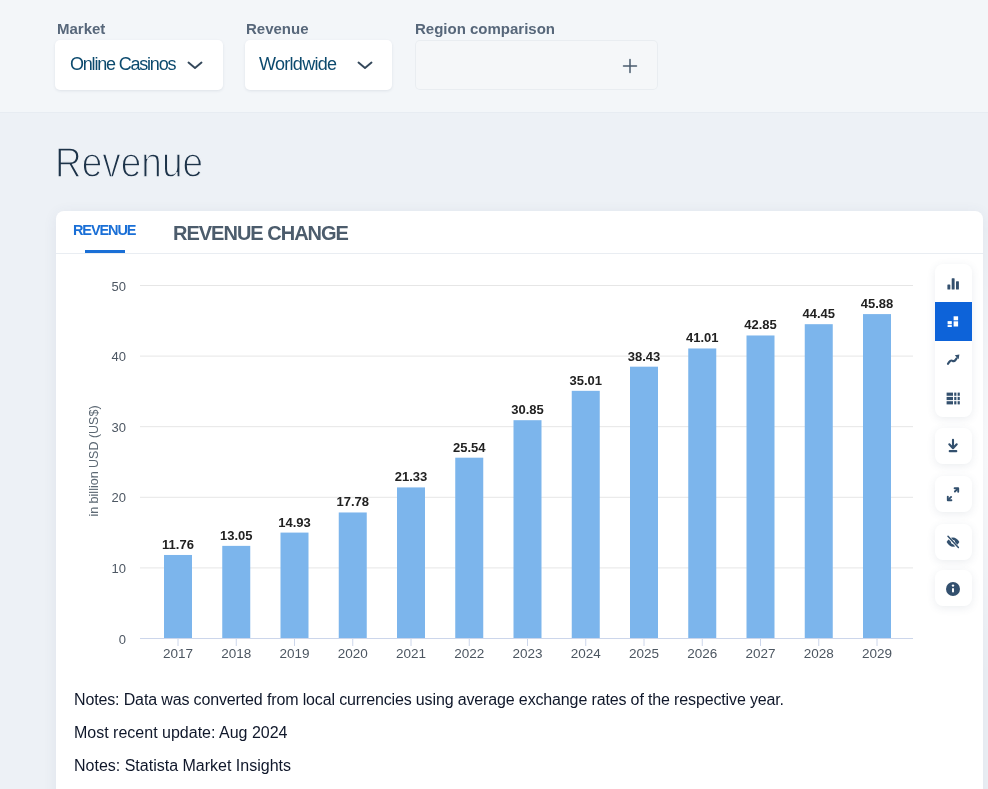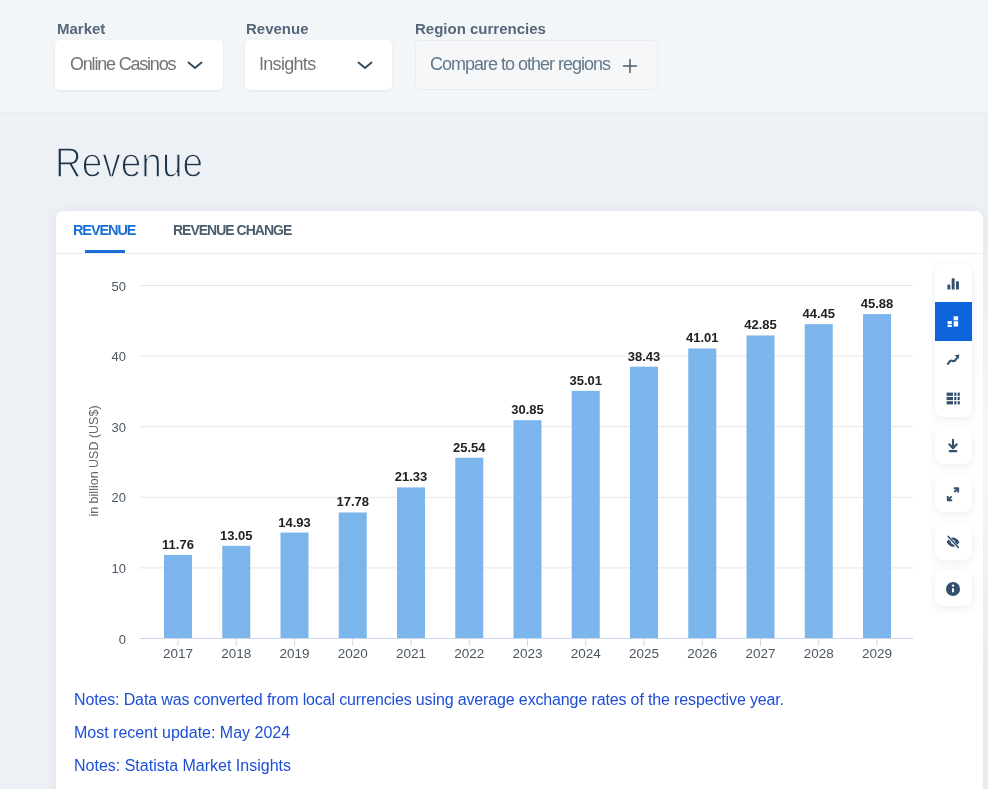--- a/index.html
+++ b/index.html
@@ -1,46 +1,45 @@
 <!DOCTYPE html>
 <html><head>
 <meta charset="utf-8">
 <style>
 html,body{margin:0;padding:0}
 body{width:988px;height:789px;font-family:"Liberation Sans",sans-serif;background:#edf1f6;overflow:hidden;position:relative}
 .topbar{position:absolute;left:0;top:0;width:988px;height:113px;background:#f3f6f9;border-bottom:1px solid #e7ecf2;box-sizing:border-box}
 .flabel{position:absolute;top:20px;font-size:15px;font-weight:700;color:#57677a}
 .dd{position:absolute;top:40px;height:50px;background:#fff;border-radius:5px;box-shadow:0 1px 3px rgba(40,60,90,0.10)}
-.ddtext{position:absolute;top:54px;font-size:18px;letter-spacing:-1.2px;color:#737373}
+.ddtext{position:absolute;top:54px;font-size:18px;letter-spacing:-1.2px;color:#0c4a6e}
 .chev{position:absolute;top:61px}
 .glow{position:absolute;left:820px;top:220px;width:280px;height:460px;background:radial-gradient(closest-side,rgba(255,255,255,0.95),rgba(255,255,255,0) 100%);pointer-events:none}
 h1{position:absolute;left:55px;top:138px;margin:0;font-size:43px;font-weight:400;color:#1d3349;transform:scaleX(0.86);transform-origin:0 0;-webkit-text-stroke:1.4px #edf1f6}
 .card{position:absolute;left:56px;top:211px;width:927px;height:600px;background:#fff;border-radius:8px;box-shadow:0 2px 14px rgba(60,80,110,0.08)}
 .tabbar{position:absolute;left:56px;top:211px;width:927px;height:43px;border-bottom:1px solid #e9edf2;box-sizing:border-box}
 .tab1{position:absolute;left:73px;top:222px;font-size:14.5px;font-weight:700;letter-spacing:-1.1px;color:#1a6fd6}
-.tab2{position:absolute;left:173px;top:222px;font-size:14px;font-weight:700;letter-spacing:-1.0px;color:#4c5c6c}
+.tab2{position:absolute;left:173px;top:222px;font-size:20px;font-weight:700;letter-spacing:-1.0px;color:#4c5c6c}
 .tabline{position:absolute;left:85px;top:250px;width:40px;height:3px;background:#1a6fd6}
-.note{position:absolute;left:74px;font-size:16px;color:#1d4ed8}
+.note{position:absolute;left:74px;font-size:16px;color:#0f172a}
 .tbtn{position:absolute;left:935px;width:37px;background:#fff;border-radius:8px;box-shadow:0 2px 8px rgba(60,80,110,0.10)}
 svg{display:block}
 svg text{font-family:"Liberation Sans",sans-serif}
 </style>
 </head>
 <body>
 <div class="glow"></div>
 <div class="topbar">
   <div class="flabel" style="left:57px">Market</div>
   <div class="flabel" style="left:246px">Revenue</div>
-  <div class="flabel" style="left:415px">Region currencies</div>
+  <div class="flabel" style="left:415px">Region comparison</div>
   <div class="dd" style="left:55px;width:168px"></div>
   <div class="dd" style="left:245px;width:147px"></div>
   <div class="dd" style="left:415px;width:243px;background:#f5f7f9;box-shadow:inset 0 0 0 1px #e9edf1"></div>
   <span class="ddtext" style="left:70px">Online Casinos</span>
-  <span class="ddtext" style="left:259px;letter-spacing:-0.7px">Insights</span>
-  <span class="ddtext" style="left:430px;color:#64788c;letter-spacing:-1.0px">Compare to other regions</span>
+  <span class="ddtext" style="left:259px;letter-spacing:-0.7px">Worldwide</span>
   <svg class="chev" style="left:187px" width="16" height="9" viewBox="0 0 16 9">
       <path d="M1.5 1.5 L8 7 L14.5 1.5" fill="none" stroke="#33475a" stroke-width="1.9" stroke-linecap="round" stroke-linejoin="round"></path>
     </svg>
   <svg class="chev" style="left:357px" width="16" height="9" viewBox="0 0 16 9">
       <path d="M1.5 1.5 L8 7 L14.5 1.5" fill="none" stroke="#33475a" stroke-width="1.9" stroke-linecap="round" stroke-linejoin="round"></path>
     </svg>
   <svg class="chev" style="left:622px;top:58px" width="16" height="16" viewBox="0 0 16 16">
       <path d="M8 1.5 V14.5 M1.5 8 H14.5" fill="none" stroke="#4a5c6e" stroke-width="1.5" stroke-linecap="round"></path>
     </svg>
 </div>
@@ -114,21 +113,21 @@
 <rect x="804.75" y="324.18" width="28.0" height="313.82" fill="#7cb5ec"></rect>
 <text x="818.75" y="318.18" text-anchor="middle" font-size="13" font-weight="bold" fill="#222">44.45</text>
 <text x="818.75" y="657.5" text-anchor="middle" font-size="13.5" fill="#4c5661">2028</text>
 <line x1="877.00" y1="638.5" x2="877.00" y2="646" stroke="#ccd6eb" stroke-width="1"></line>
 <rect x="863.00" y="314.09" width="28.0" height="323.91" fill="#7cb5ec"></rect>
 <text x="877.00" y="308.09" text-anchor="middle" font-size="13" font-weight="bold" fill="#222">45.88</text>
 <text x="877.00" y="657.5" text-anchor="middle" font-size="13.5" fill="#4c5661">2029</text>
 </svg>
 
 <div class="note" style="top:691px;letter-spacing:-0.14px">Notes: Data was converted from local currencies using average exchange rates of the respective year.</div>
-<div class="note" style="top:724px">Most recent update: May 2024</div>
+<div class="note" style="top:724px">Most recent update: Aug 2024</div>
 <div class="note" style="top:757px">Notes: Statista Market Insights</div>
 
 <div class="tbtn" style="top:264px;height:153px"></div>
 <div style="position:absolute;left:935px;top:302px;width:37px;height:39px;background:#0d63d9"></div>
 
 <svg style="position:absolute;left:944px;top:274px" width="19" height="19" viewBox="0 0 19 19">
   <rect x="3.4" y="10.4" width="2.9" height="5.2" rx="0.6" fill="#33506e"></rect>
   <rect x="7.7" y="4.2" width="2.9" height="11.4" rx="0.6" fill="#33506e"></rect>
   <rect x="12" y="7.2" width="2.9" height="8.4" rx="0.6" fill="#33506e"></rect>
 </svg>

